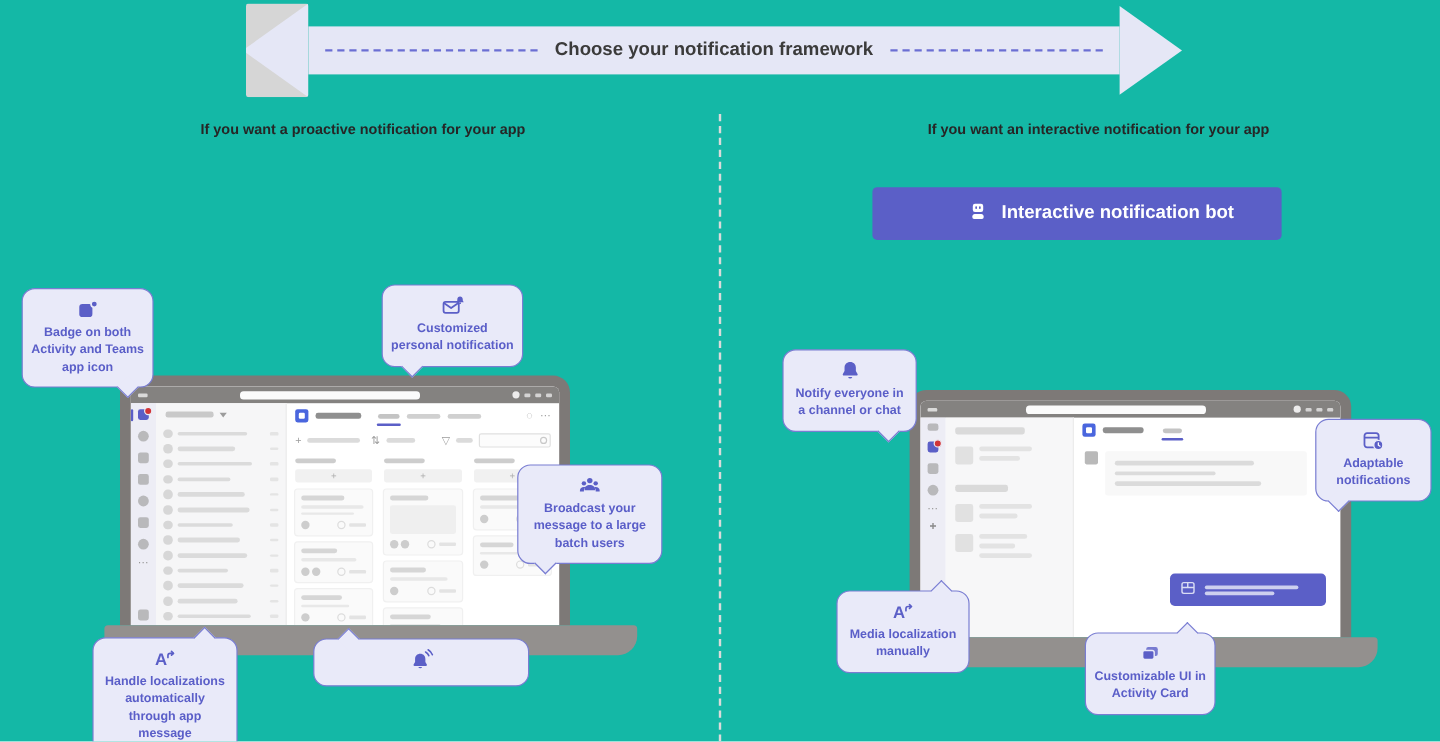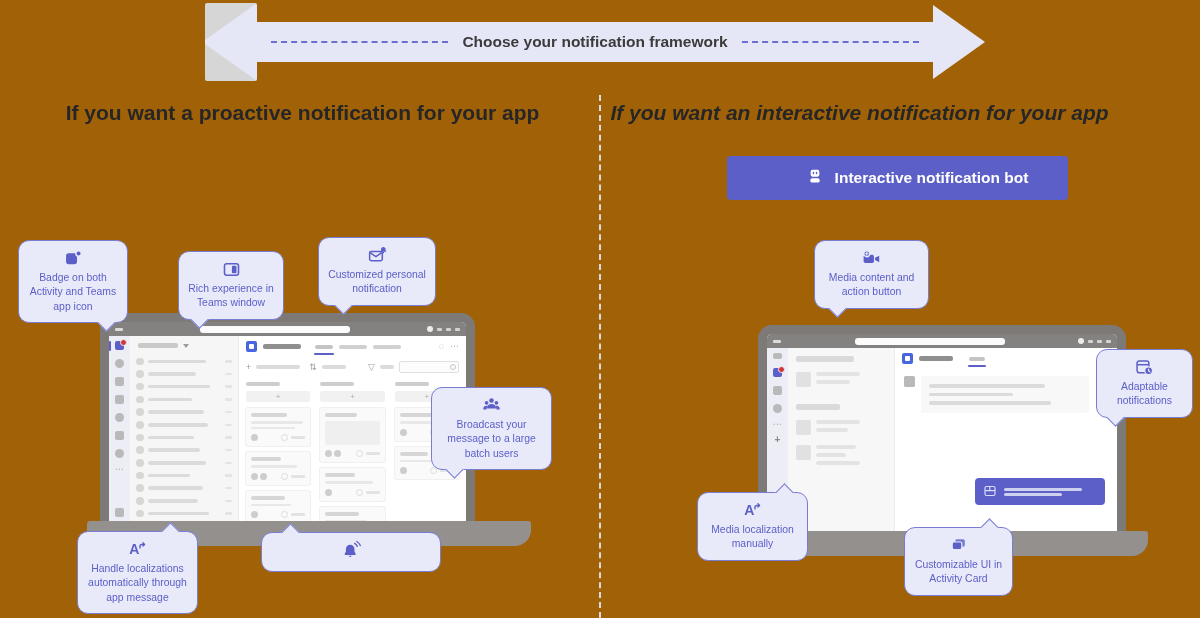--- a/index.html
+++ b/index.html
@@ -1,41 +1,41 @@
 <!DOCTYPE html>
 <html><head>
 <meta charset="utf-8">
 <style>
   html,body{margin:0;padding:0;background:#fff;}
-  #canvas{position:relative;width:1200px;height:618px;background:#a16207;overflow:hidden;
+  #canvas{position:relative;width:1200px;height:618px;background:#14b8a6;overflow:hidden;
           font-family:"Liberation Sans",sans-serif;}
 
   
   .banner{position:absolute;left:205px;top:5px;width:780px;height:74px;display:flex;align-items:center;}
   .arr-head{width:0;height:0;flex:none;}
   .arr-head.l{border-top:37px solid transparent;border-bottom:37px solid transparent;border-right:52px solid #E5E7F6;}
   .arr-head.r{border-top:37px solid transparent;border-bottom:37px solid transparent;border-left:52px solid #E5E7F6;}
   .arr-band{flex:1;height:40px;background:#E5E7F6;display:flex;align-items:center;}
   .arr-dash{flex:1;height:0;border-top:2px dashed #6B6FD3;margin:0 14px;}
   .banner-label{font-size:15.5px;font-weight:600;color:#3B3B3B;white-space:nowrap;}
 
   
-  .heading{position:absolute;top:101px;width:525px;text-align:center;font-size:21px;font-weight:700;color:#262626;}
+  .heading{position:absolute;top:101px;width:525px;text-align:center;font-size:12px;font-weight:700;color:#262626;}
   .cta{position:absolute;top:156px;width:341px;height:44px;background:#5B5FC7;border-radius:4px;border:none;
        display:flex;align-items:center;justify-content:center;gap:10px;color:#fff;font-size:15.5px;font-weight:600;cursor:pointer;}
 
   
   .divider{position:absolute;left:599px;top:95px;height:523px;width:0;border-left:2px dashed #DBDBDB;}
 
   
   .callout{position:absolute;background:#E9EAF9;border:1.5px solid #797DD2;border-radius:11px;
            padding:7px 6px 8px;text-align:center;z-index:5;box-sizing:border-box;}
   .c-icon{display:block;height:21px;margin-bottom:2px;}
   .c-icon svg{height:21px;width:23px;}
-  .c-text{font-size:10.4px;font-weight:400;color:#5A5EC8;line-height:1.38;}
+  .c-text{font-size:10.4px;font-weight:700;color:#5A5EC8;line-height:1.38;}
   .tail{position:absolute;width:12px;height:12px;background:#E9EAF9;transform:rotate(45deg);}
   .tail.b{bottom:-7px;border-right:1.5px solid #797DD2;border-bottom:1.5px solid #797DD2;}
   .tail.t{top:-7px;border-left:1.5px solid #797DD2;border-top:1.5px solid #797DD2;}
 
   
   .laptop{position:absolute;z-index:1;}
   .screen{position:absolute;left:0;top:0;background:#7D7977;border-radius:14px 14px 0 0;}
   .display{position:absolute;left:9px;right:9px;top:9px;bottom:0;background:#fff;border-radius:5px 5px 0 0;overflow:hidden;}
   .base{position:absolute;background:#93908E;border-radius:3px 3px 16px 6px;}
 
@@ -123,21 +123,21 @@
     <div class="arr-head l"></div>
     <div class="arr-band">
       <div class="arr-dash"></div>
       <span class="banner-label">Choose your notification framework</span>
       <div class="arr-dash"></div>
     </div>
     <div class="arr-head r"></div>
   </div>
 
   <div class="heading" style="left:40px;">If you want a proactive notification for your app</div>
-  <div class="heading" style="left:597px;font-style:italic;">If you want an interactive notification for your app</div>
+  <div class="heading" style="left:653px;">If you want an interactive notification for your app</div>
 
   <button class="cta" style="left:727px;padding-left:44px;">
     <span><svg viewBox="0 0 24 24" width="20" height="20">
           <rect x="6.8" y="4.6" width="10.4" height="8.2" rx="2.2" fill="#fff"></rect>
           <rect x="9.3" y="7" width="1.7" height="2.8" rx=".8" fill="#5B5FC7"></rect>
           <rect x="13" y="7" width="1.7" height="2.8" rx=".8" fill="#5B5FC7"></rect>
           <path d="M8.7 14.8h6.6c1.3 0 2.3 1 2.3 2.3v1c0 .9-.7 1.6-1.6 1.6H8c-.9 0-1.6-.7-1.6-1.6v-1c0-1.3 1-2.3 2.3-2.3z" fill="#fff"></path>
         </svg></span>
     <span>Interactive notification bot</span>
   </button>
@@ -438,28 +438,20 @@
 
   <div class="callout" style="left:18px;top:240px;width:110px;">
     <span class="c-icon"><svg viewBox="0 0 24 24">
           <rect x="3.5" y="6" width="12.5" height="12.5" rx="3" fill="#5B5FC7"></rect>
           <circle cx="17.8" cy="6.2" r="3.1" fill="#5B5FC7" stroke="#E9EAF9" stroke-width="1.6"></circle>
         </svg></span>
     <div class="c-text">Badge on both Activity and Teams app icon</div>
     <span class="tail b" style="right:14px;"></span>
   </div>
 
-  <div class="callout" style="left:178px;top:251px;width:106px;">
-    <span class="c-icon"><svg viewBox="0 0 24 24">
-          <rect x="4" y="5.5" width="16" height="13" rx="2.5" fill="none" stroke="#5B5FC7" stroke-width="1.8"></rect>
-          <rect x="12.5" y="7.8" width="5.2" height="8.4" rx="1" fill="#5B5FC7"></rect>
-        </svg></span>
-    <div class="c-text">Rich experience in Teams window</div>
-    <span class="tail b" style="left:14px;"></span>
-  </div>
 
   <div class="callout" style="left:431px;top:387px;width:121px;">
     <span class="c-icon"><svg viewBox="0 0 24 24" fill="#5B5FC7">
           <circle cx="12" cy="6.3" r="2.6"></circle>
           <circle cx="6.4" cy="8.9" r="2.1"></circle>
           <circle cx="17.6" cy="8.9" r="2.1"></circle>
           <path d="M12 10.4c2.9 0 5 1.6 5 3.9v1.2H7v-1.2c0-2.3 2.1-3.9 5-3.9z"></path>
           <path d="M6.4 12.4c.5 0 1 .1 1.4.2-.9.9-1.4 2-1.4 3.3v.8H2.6v-1c0-1.9 1.6-3.3 3.8-3.3z"></path>
           <path d="M17.6 12.4c2.2 0 3.8 1.4 3.8 3.3v1h-3.8v-.8c0-1.3-.5-2.4-1.4-3.3.4-.1.9-.2 1.4-.2z"></path>
         </svg></span>
@@ -491,31 +483,29 @@
   <div class="callout" style="left:261px;top:532px;width:180px;">
     <span class="c-icon"><svg viewBox="0 0 24 24">
           <path fill="#5B5FC7" d="M10.5 5.5c-2.9 0-4.9 2-4.9 4.9v2.9l-1.4 2.5c-.3.6.1 1.3.8 1.3h11c.7 0 1.1-.7.8-1.3l-1.4-2.5v-2.9c0-2.9-2-4.9-4.9-4.9z"></path>
           <path fill="#5B5FC7" d="M8.7 18.1a1.9 1.9 0 0 0 3.6 0z"></path>
           <path d="M15.6 3.8c1.4.8 2.5 2 3.1 3.5" fill="none" stroke="#5B5FC7" stroke-width="1.5" stroke-linecap="round"></path>
           <path d="M18 1.7c1.9 1.1 3.3 2.7 4.1 4.7" fill="none" stroke="#5B5FC7" stroke-width="1.5" stroke-linecap="round"></path>
         </svg></span>
     <span class="tail t" style="left:22px;"></span>
   </div>
 
-
-  <div class="callout" style="left:814px;top:240px;width:115px;">
-    <span class="c-icon"><svg viewBox="0 0 24 24">
-          <rect x="3" y="7.8" width="11.8" height="9.4" rx="2" fill="#5B5FC7"></rect>
-          <path d="M16 11.2l4.8-2.4v7.4L16 13.8z" fill="#5B5FC7"></path>
-          <circle cx="6.6" cy="6.6" r="3.4" fill="#5B5FC7" stroke="#E9EAF9" stroke-width="1.5"></circle>
-          <path d="M6.6 5v3.2M5 6.6h3.2" stroke="#E9EAF9" stroke-width="1.3" stroke-linecap="round" fill="none"></path>
-        </svg></span>
-    <div class="c-text">Media content and action button</div>
-    <span class="tail b" style="left:16px;"></span>
-  </div>
+  <div class="callout" style="left:652px;top:291px;width:112px;">
+    <span class="c-icon"><svg viewBox="0 0 24 24">
+          <path fill="#5B5FC7" d="M12 3c-3.2 0-5.4 2.2-5.4 5.4v3.2l-1.6 2.8c-.4.7.1 1.5.9 1.5h12.2c.8 0 1.3-.8.9-1.5l-1.6-2.8V8.4C17.4 5.2 15.2 3 12 3z"></path>
+          <path fill="#5B5FC7" d="M10 17.3a2.1 2.1 0 0 0 4 0z"></path>
+        </svg></span>
+    <div class="c-text">Notify everyone in a channel or chat</div>
+    <span class="tail b" style="right:16px;"></span>
+  </div>
+
 
   <div class="callout" style="left:1096px;top:349px;width:97px;">
     <span class="c-icon"><svg viewBox="0 0 24 24">
           <rect x="3.5" y="4.5" width="13.5" height="13.5" rx="2.5" fill="none" stroke="#5B5FC7" stroke-width="1.7"></rect>
           <path d="M3.5 8.8h13.5" stroke="#5B5FC7" stroke-width="1.7"></path>
           <circle cx="16.7" cy="15.8" r="4.4" fill="#5B5FC7" stroke="#E9EAF9" stroke-width="1.4"></circle>
           <path d="M16.7 13.7v2.3l1.6 1" fill="none" stroke="#fff" stroke-width="1.2" stroke-linecap="round"></path>
         </svg></span>
     <div class="c-text">Adaptable notifications</div>
     <span class="tail b" style="left:12px;"></span>

